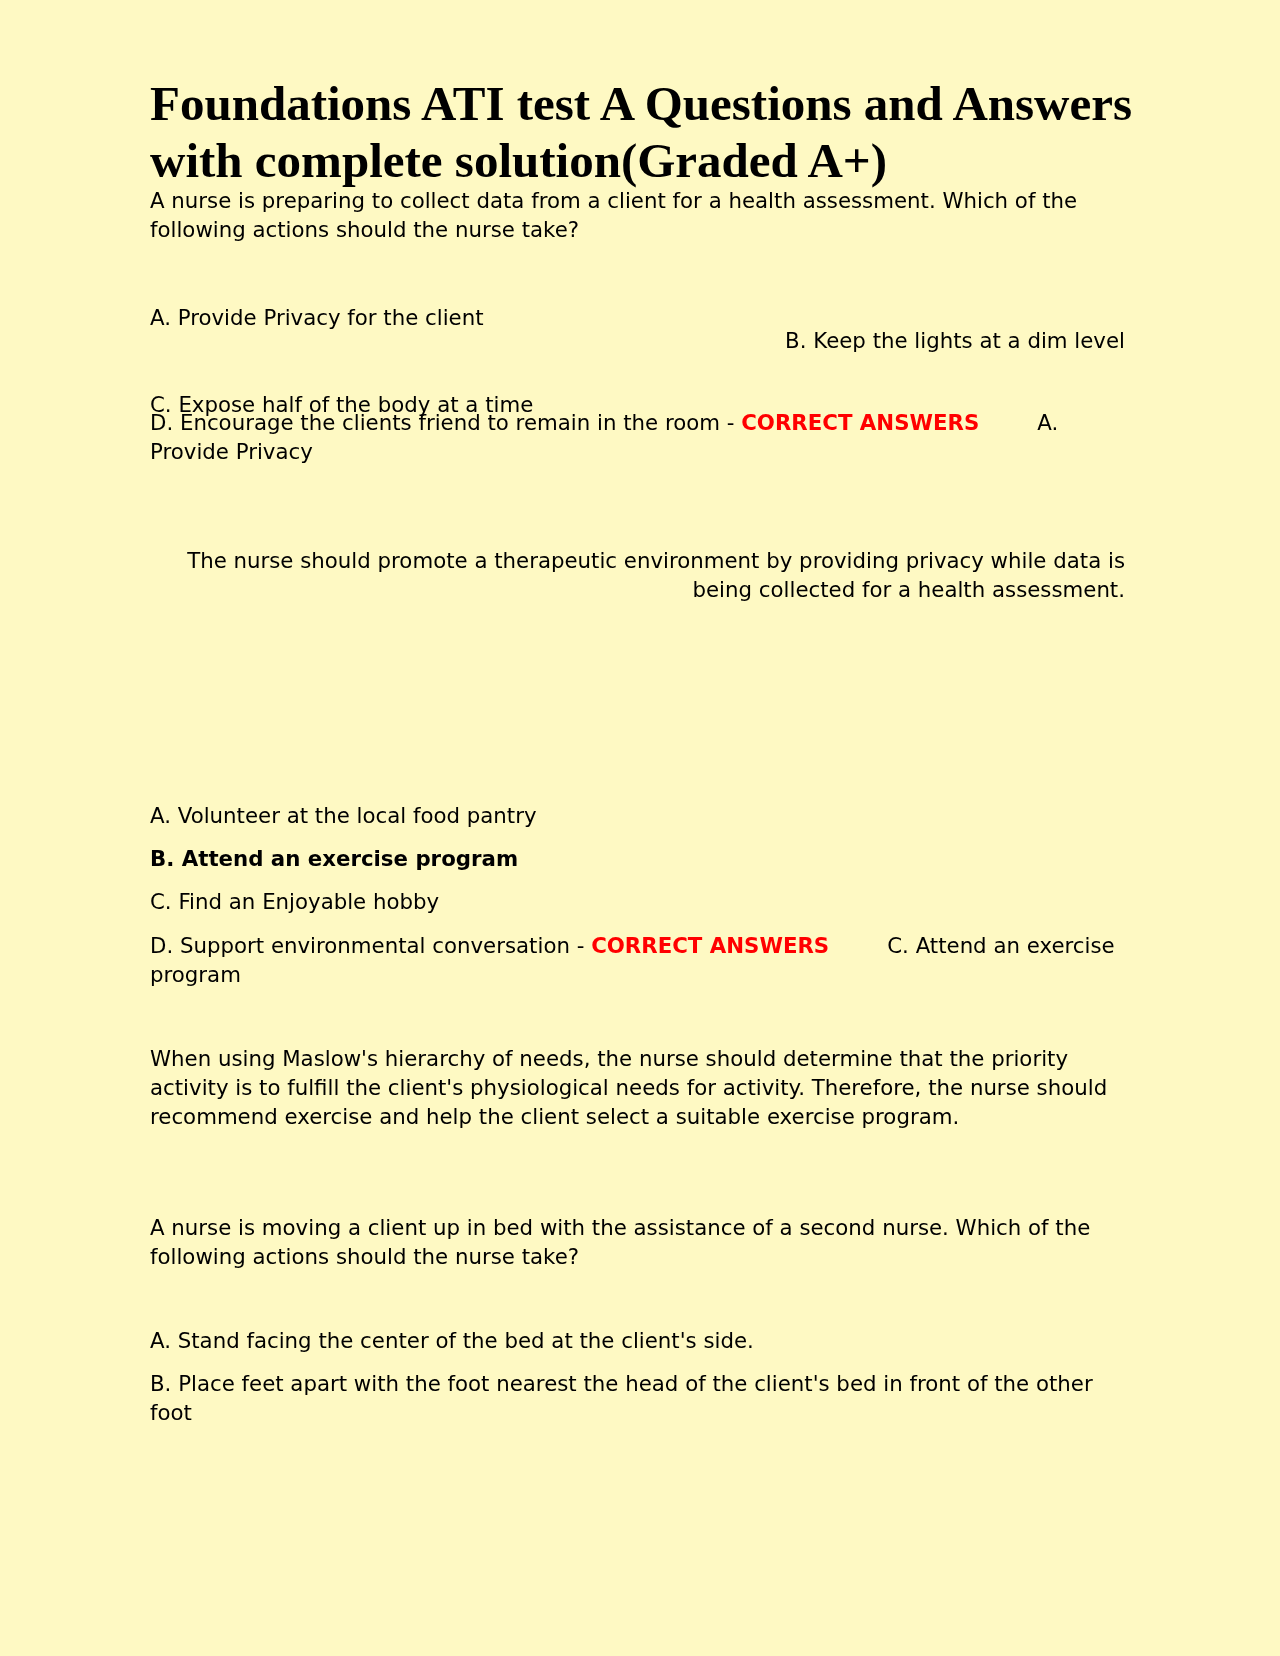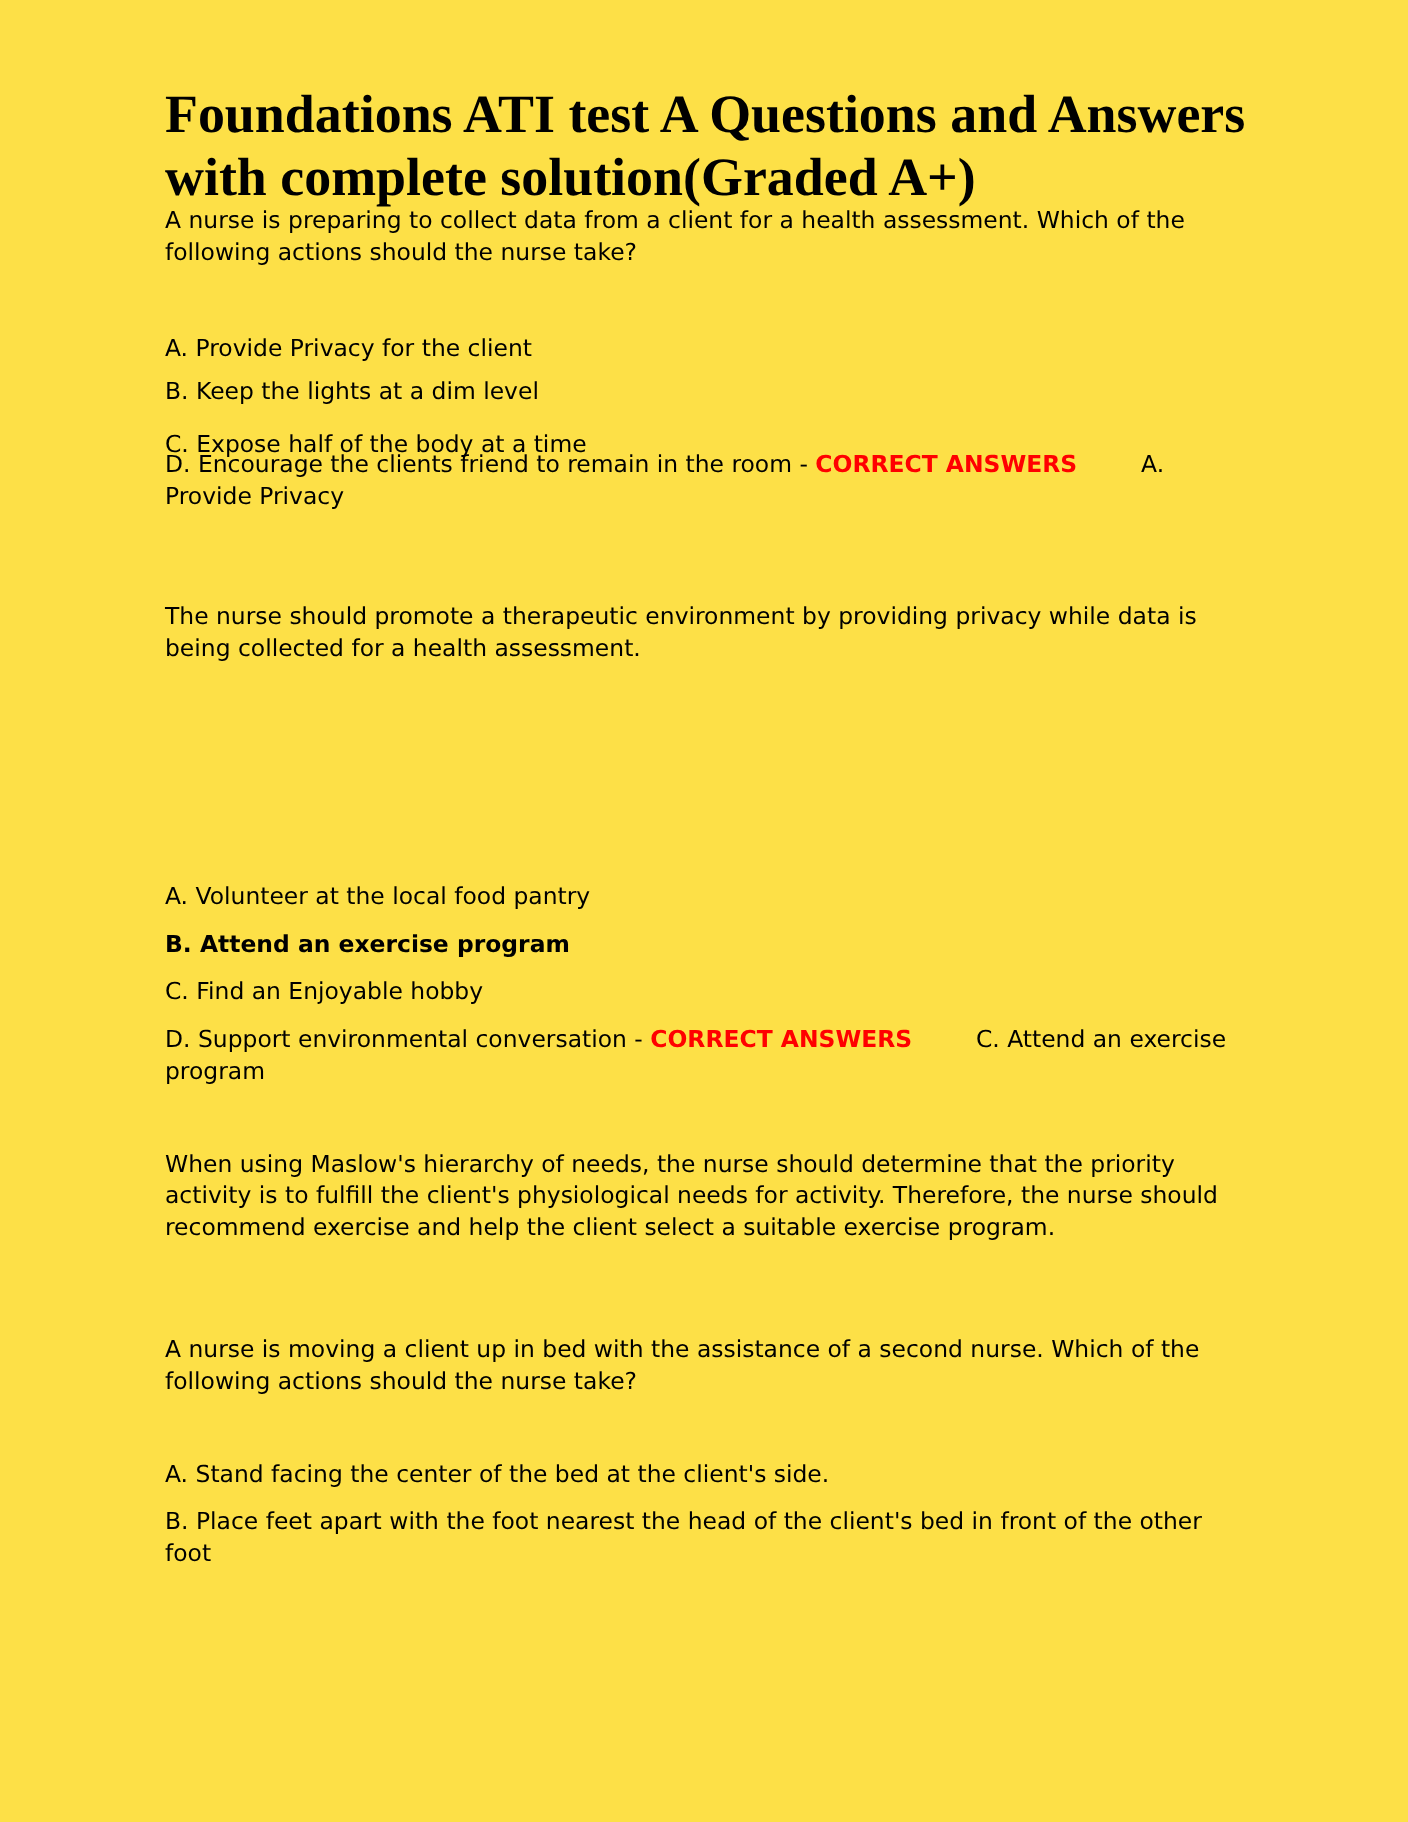--- a/index.html
+++ b/index.html
@@ -1,17 +1,17 @@
 <!DOCTYPE html>
 <html><head>
 <meta charset="utf-8">
 <style>
   html, body { margin: 0; padding: 0; background: #ffffff; }
   body { width: 1280px; height: 1656px; position: relative; overflow: hidden; }
-  .page { position: absolute; left: 0; top: 0; width: 1280px; height: 1656px; background: #fde047; }
+  .page { position: absolute; left: 0; top: 0; width: 1280px; height: 1656px; background: #fef9c3; }
   .title {
     position: absolute; left: 150px; top: 75px; width: 1000px;
     font-family: "Liberation Serif", "DejaVu Serif", serif;
     font-weight: bold; font-size: 49px; line-height: 57px; color: #000;
     margin: 0;
   }
   .txt {
     position: absolute; left: 150px; width: 975px;
     font-family: "DejaVu Sans", sans-serif; font-size: 21.3px; line-height: 29px; color: #000;
     margin: 0;
@@ -21,24 +21,24 @@
 </style>
 </head>
 <body>
 
 <div class="page">
 
   <h1 class="title">Foundations ATI test A Questions and Answers with complete solution(Graded A+)</h1>
 
   <p class="txt" style="top:303px;">A. Provide Privacy for the client</p>
   <p class="txt" style="top:186px;">A nurse is preparing to collect data from a client for a health assessment. Which of the following actions should the nurse take?</p>
-  <p class="txt" style="top:342px;">B. Keep the lights at a dim level</p>
+  <p class="txt" style="top:326px;text-align:right;">B. Keep the lights at a dim level</p>
   <p class="txt" style="top:390px;">C. Expose half of the body at a time</p>
   <p class="txt" style="top:408px;"><span>D. Encourage the clients friend to remain in the room - </span><span class="red">CORRECT ANSWERS</span><span class="tab" style="width:58px;"></span><span>A. Provide Privacy</span></p>
-  <p class="txt" style="top:546px;">The nurse should promote a therapeutic environment by providing privacy while data is being collected for a health assessment.</p>
+  <p class="txt" style="top:546px;text-align:right;">The nurse should promote a therapeutic environment by providing privacy while data is being collected for a health assessment.</p>
 
   <p class="txt" style="top:801px;">A. Volunteer at the local food pantry</p>
   <p class="txt" style="top:844px;font-weight:bold;">B. Attend an exercise program</p>
   <p class="txt" style="top:887px;">C. Find an Enjoyable hobby</p>
   <p class="txt" style="top:931px;"><span>D. Support environmental conversation - </span><span class="red">CORRECT ANSWERS</span><span class="tab" style="width:58px;"></span><span>C. Attend an exercise program</span></p>
   <p class="txt" style="top:1044px;">When using Maslow's hierarchy of needs, the nurse should determine that the priority activity is to fulfill the client's physiological needs for activity. Therefore, the nurse should recommend exercise and help the client select a suitable exercise program.</p>
 
   <p class="txt" style="top:1326px;">A. Stand facing the center of the bed at the client's side.</p>
   <p class="txt" style="top:1213px;">A nurse is moving a client up in bed with the assistance of a second nurse. Which of the following actions should the nurse take?</p>
   <p class="txt" style="top:1369px;">B. Place feet apart with the foot nearest the head of the client's bed in front of the other foot</p>

